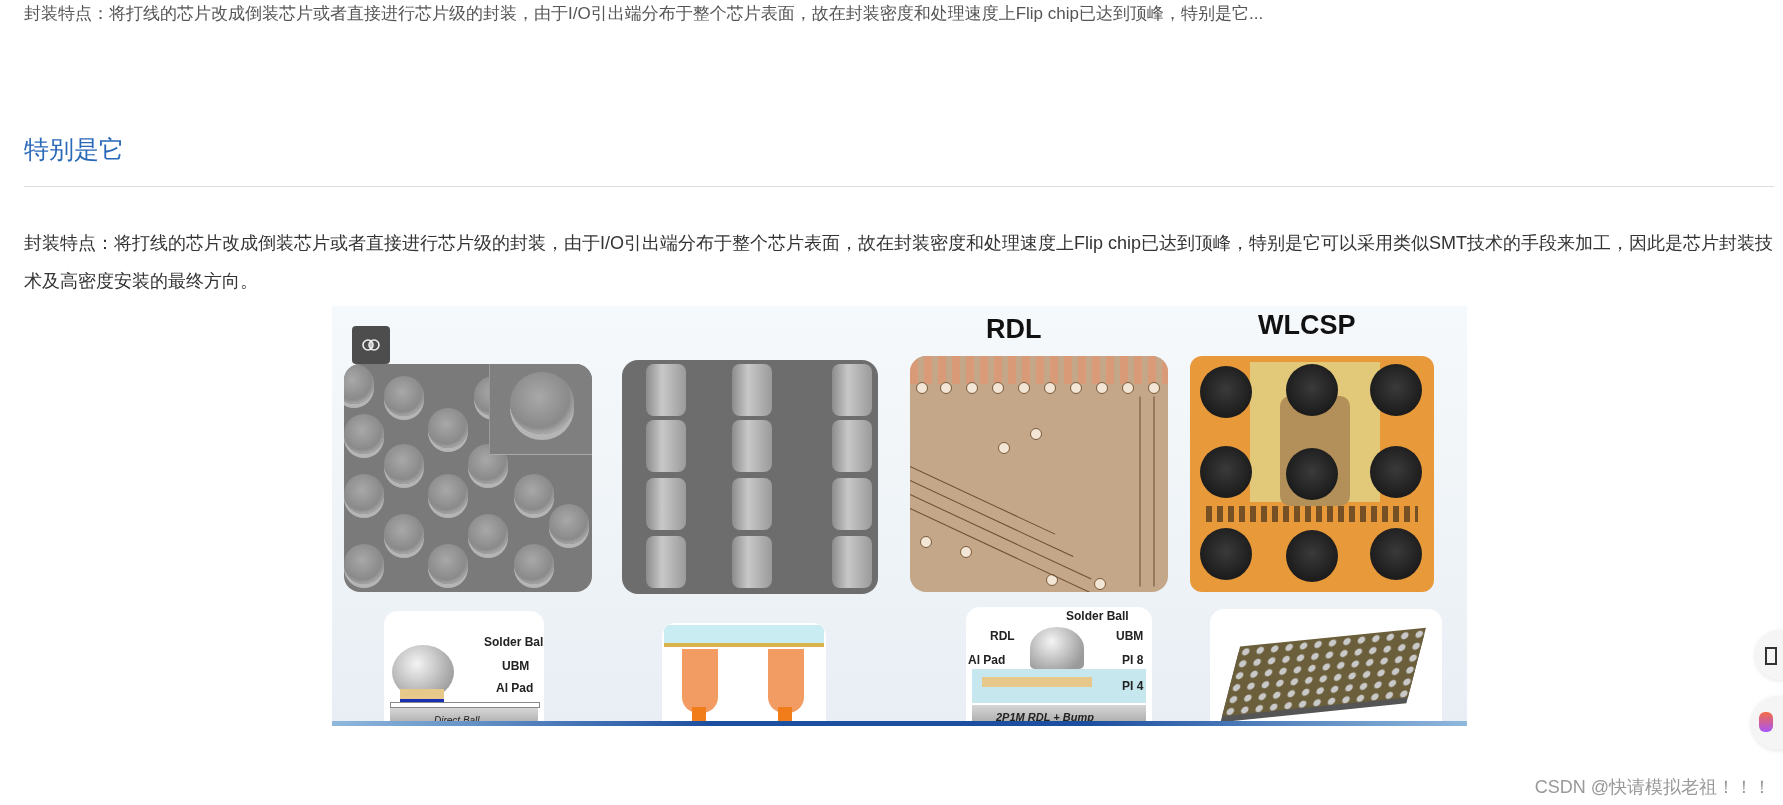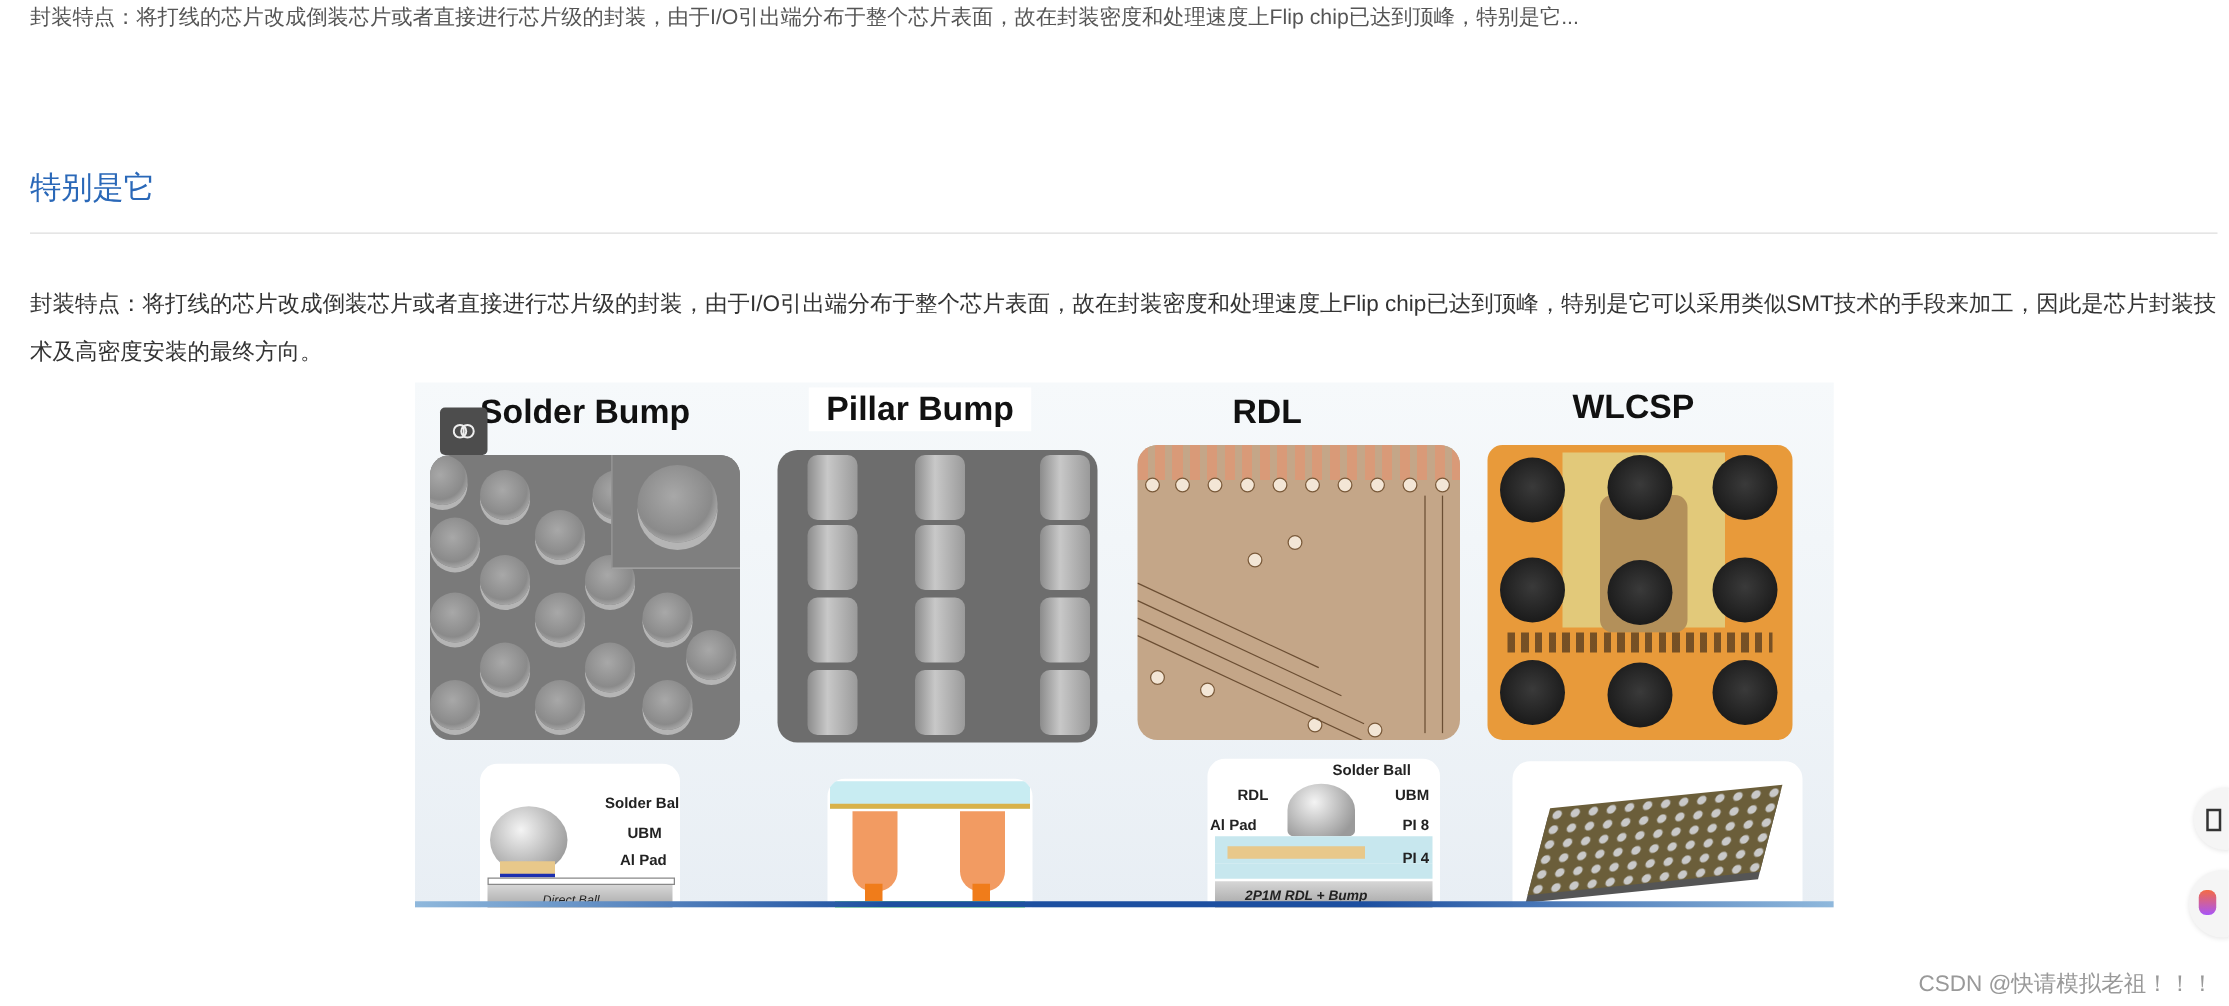--- a/index.html
+++ b/index.html
@@ -31,22 +31,20 @@
 <body>
 
 <div class="summary">封装特点：将打线的芯片改成倒装芯片或者直接进行芯片级的封装，由于I/O引出端分布于整个芯片表面，故在封装密度和处理速度上Flip chip已达到顶峰，特别是它...</div>
 
 <div class="section-title">特别是它</div>
 <div class="divider"></div>
 
 <div class="desc">封装特点：将打线的芯片改成倒装芯片或者直接进行芯片级的封装，由于I/O引出端分布于整个芯片表面，故在封装密度和处理速度上Flip chip已达到顶峰，特别是它可以采用类似SMT技术的手段来加工，因此是芯片封装技术及高密度安装的最终方向。</div>
 
 <div class="figure">
-  <div class="col-title" style="left:38px;top:6px;background:transparent;">Solder Bump</div>
-  <div class="col-title" style="left:315px;">Pillar Bump</div>
   <div class="col-title" style="left:640px;top:6px;background:transparent;">RDL</div>
   <div class="col-title" style="left:912px;top:2px;background:transparent;">WLCSP</div>
 
   <div class="panel sem" style="left:12px;top:58px;width:248px;height:228px;">
     <div class="ball" style="left:-10px;top:0px"></div>
     <div class="ball" style="left:40px;top:12px"></div>
     <div class="ball" style="left:130px;top:12px"></div>
     <div class="ball" style="left:0px;top:50px"></div>
     <div class="ball" style="left:84px;top:44px"></div>
     <div class="ball" style="left:40px;top:80px"></div>

